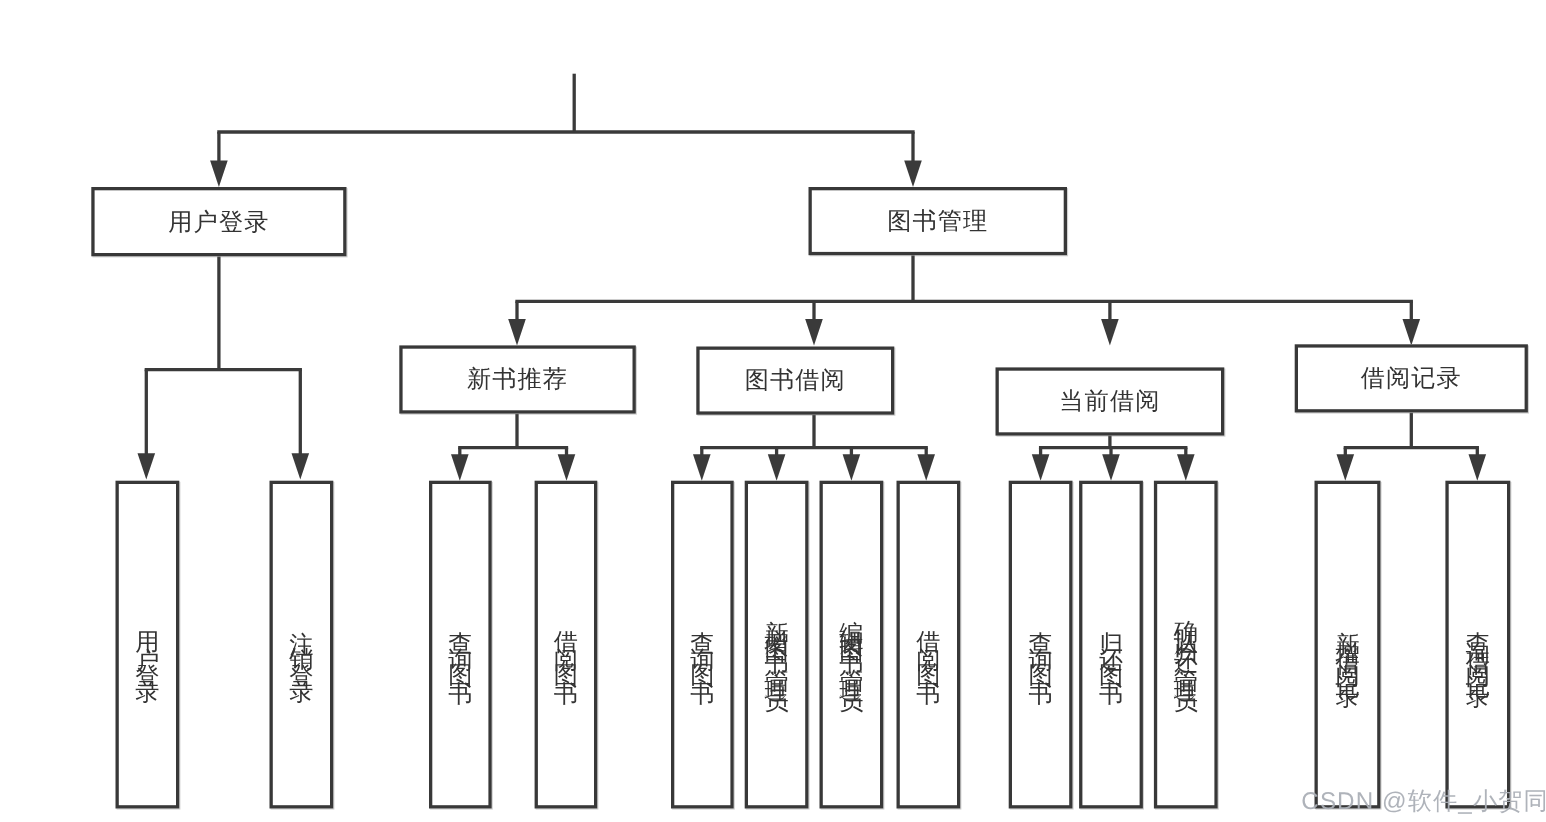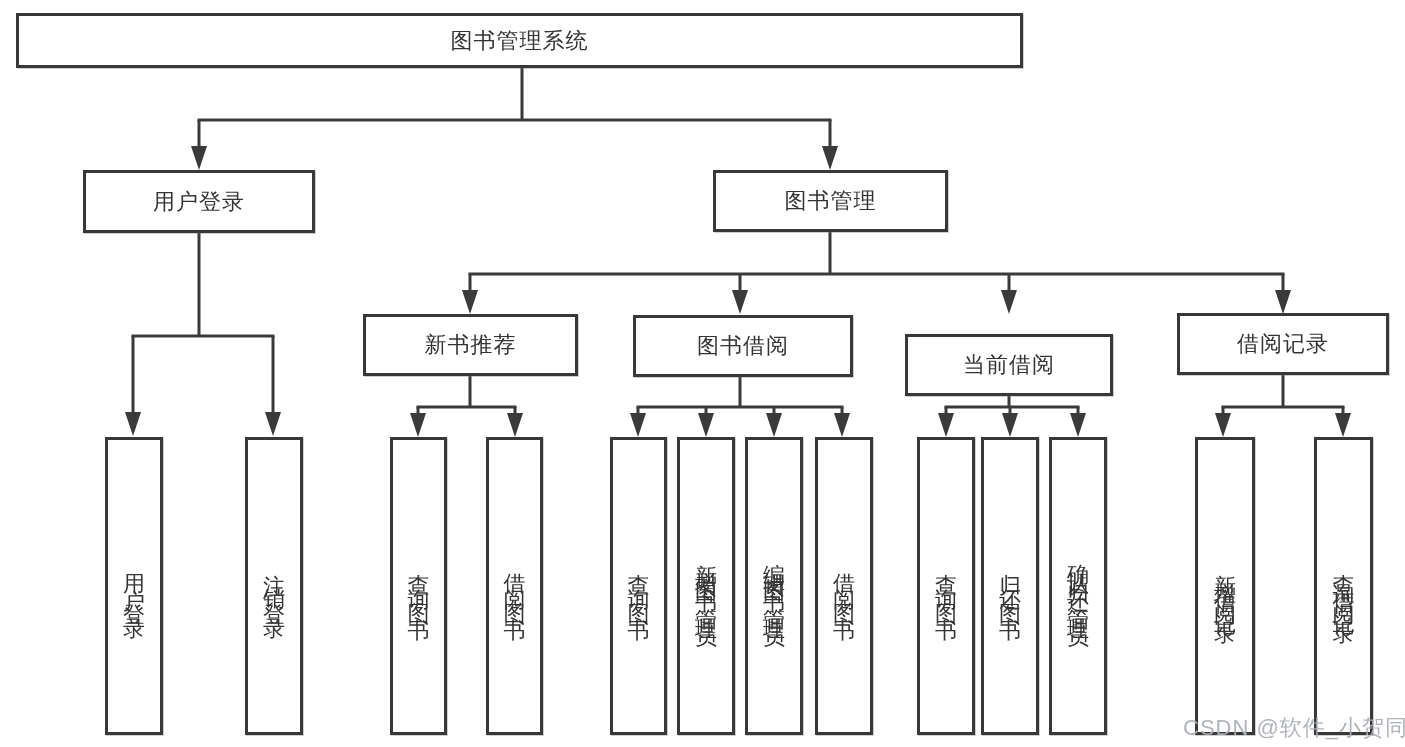--- a/index.html
+++ b/index.html
@@ -102,35 +102,32 @@
 
       <polygon points="938,413 954,413 946,437"></polygon>
       <polygon points="1002,413 1018,413 1010,437"></polygon>
       <polygon points="1070,413 1086,413 1078,437"></polygon>
 
       <polygon points="1215,413 1231,413 1223,437"></polygon>
       <polygon points="1335,413 1351,413 1343,437"></polygon>
     </g>
   </svg>
 
-  <div class="node" style="left:16px;top:13px;width:1007px;height:55px;">
-    <span>图书管理系统</span>
-  </div>
 
   <div class="node" style="left:83px;top:170px;width:232px;height:63px;">
     <span>用户登录</span>
   </div>
-  <div class="node" style="left:713px;top:170px;width:235px;height:62px;text-align:right;">
+  <div class="node" style="left:735px;top:170px;width:235px;height:62px;text-align:right;">
     <span>图书管理</span>
   </div>
 
   <div class="node" style="left:363px;top:314px;width:215px;height:62px;align-items:center;">
     <span>新书推荐</span>
   </div>
-  <div class="node" style="left:633px;top:315px;width:220px;height:62px;">
+  <div class="node" style="left:633px;top:315px;width:180px;height:62px;">
     <span>图书借阅</span>
   </div>
   <div class="node" style="left:905px;top:314px;width:208px;height:62px;margin-top:20px;">
     <span>当前借阅</span>
   </div>
   <div class="node" style="left:1177px;top:313px;width:212px;height:62px;text-align:center;">
     <span>借阅记录</span>
   </div>
 
   <div class="node leaf s4" style="left:105px;top:437px;width:58px;height:298px;">

